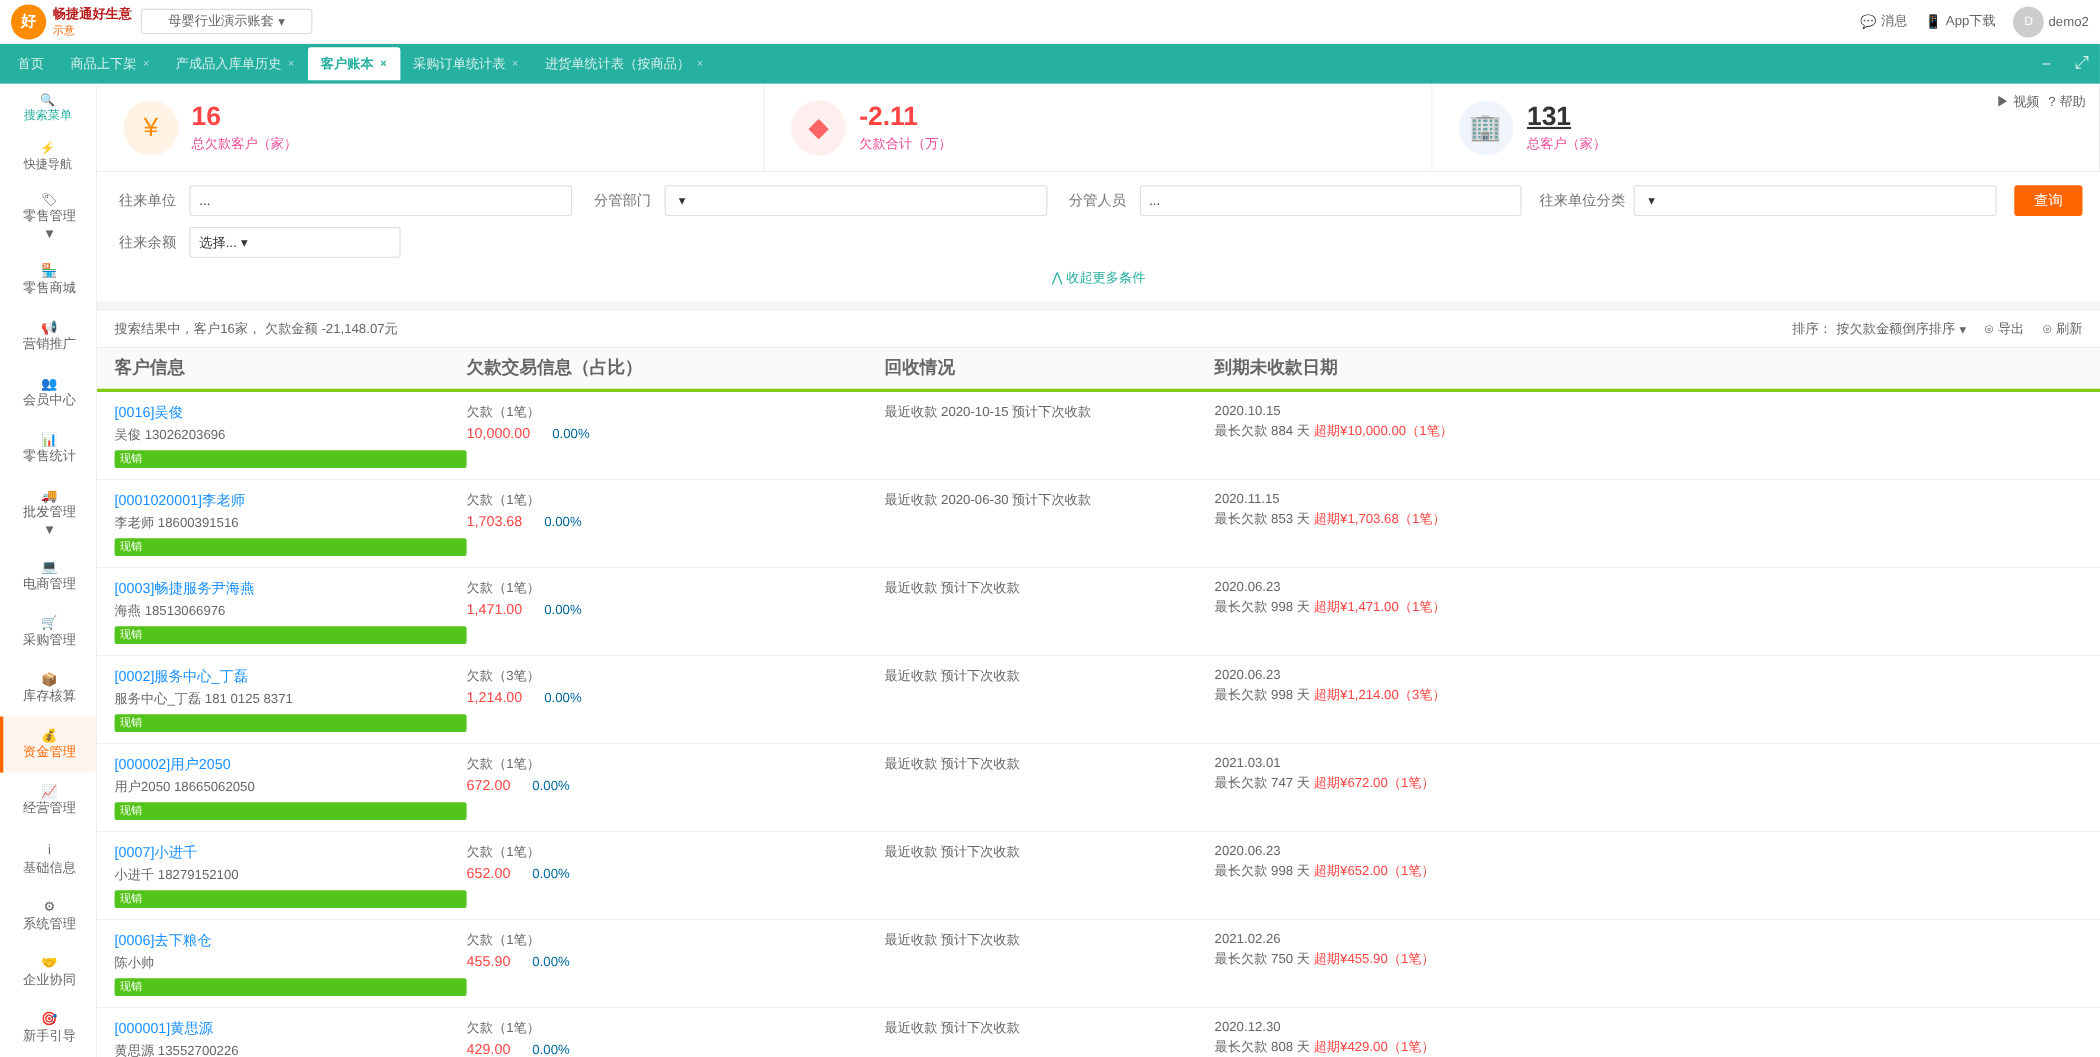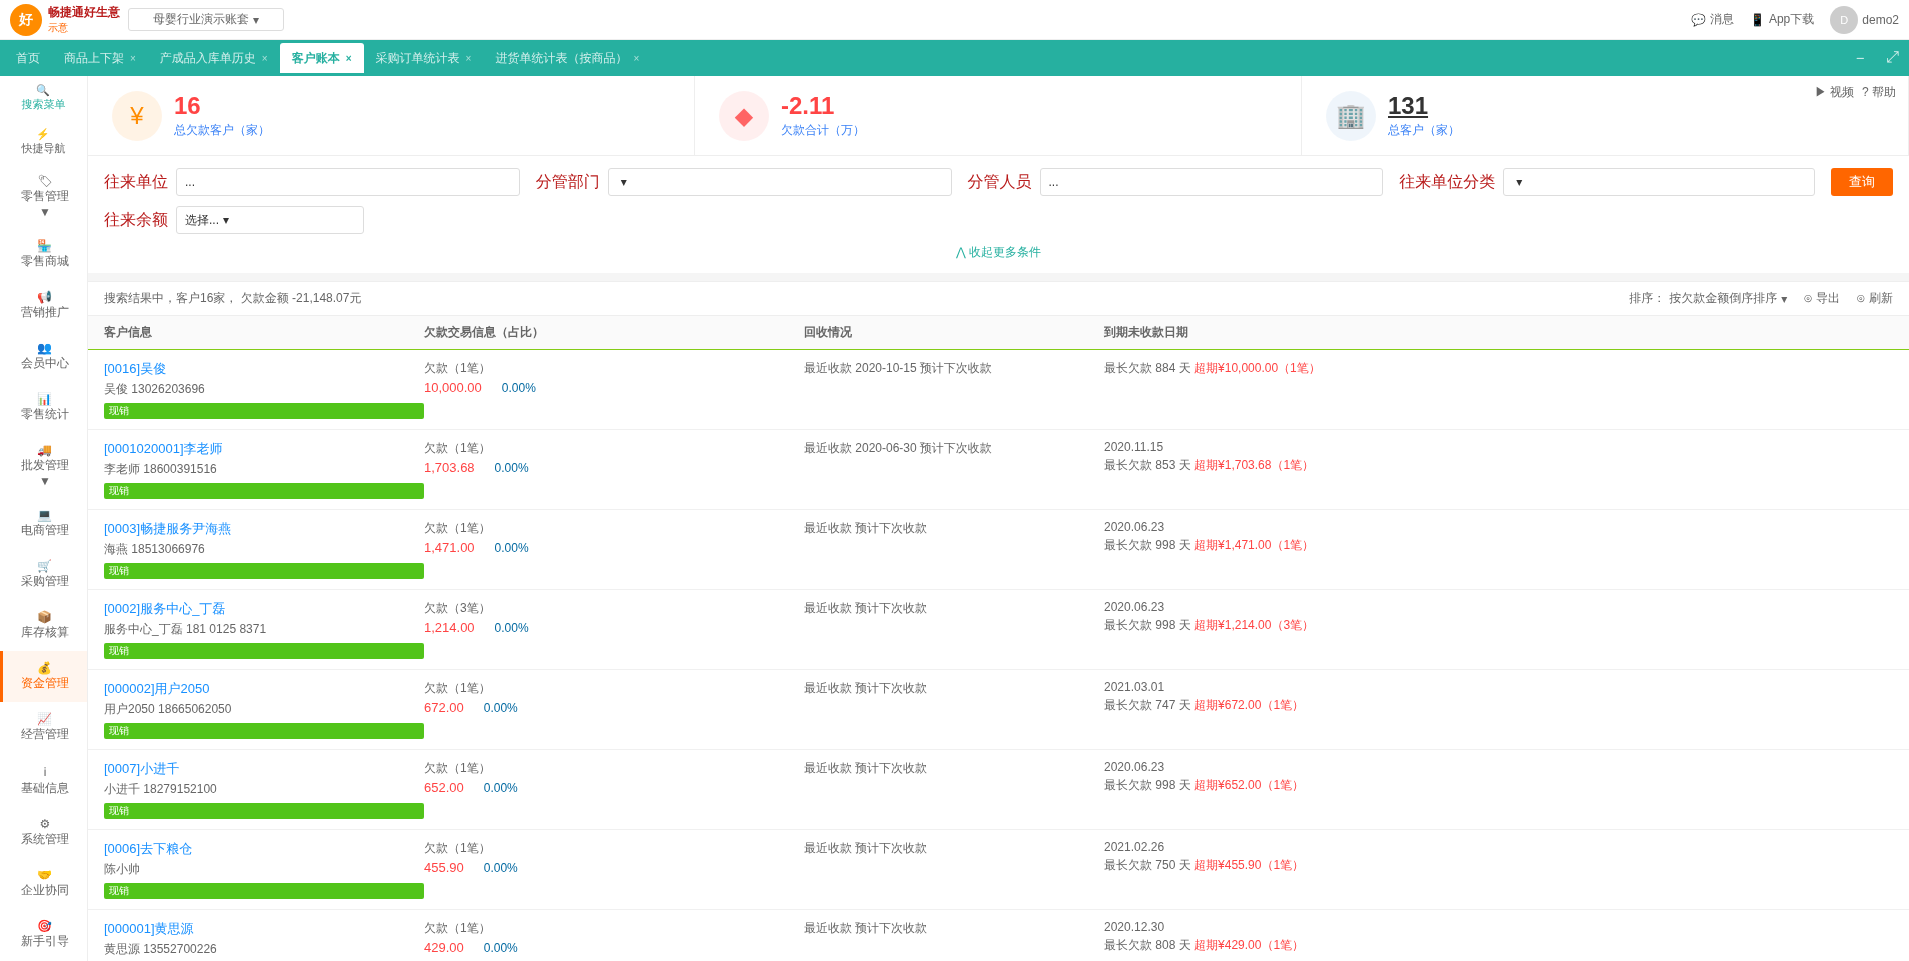--- a/index.html
+++ b/index.html
@@ -38,44 +38,44 @@
     
     .stats-bar { background: #fff; display: flex; height: 80px; border-bottom: 1px solid #eee; }
     .stat-item { flex: 1; display: flex; align-items: center; gap: 12px; padding: 0 24px; border-right: 1px solid #eee; position: relative; }
     .stat-icon-circle { width: 50px; height: 50px; border-radius: 50%; display: flex; align-items: center; justify-content: center; font-size: 24px; flex-shrink: 0; }
     .stat-icon-orange { background: rgba(255, 140, 0, 0.1); color: #ff8c00; }
     .stat-icon-pink { background: rgba(255, 100, 100, 0.1); color: #ff6464; }
     .stat-icon-blue { background: rgba(100, 160, 220, 0.1); color: #6aa0dc; }
     .stat-num { font-size: 24px; font-weight: bold; }
     .stat-num.red { color: #ff4444; }
     .stat-num.dark { color: #333; font-weight: bold; text-decoration: underline; }
-    .stat-label { font-size: 12px; color: #3b82f6; margin-top: 2px; }
+    .stat-label { font-size: 12px; color: #ec4899; margin-top: 2px; }
     .stat-text-area { display: flex; flex-direction: column; }
     .stat-top-right { position: absolute; top: 8px; right: 12px; display: flex; gap: 8px; align-items: center; font-size: 12px; color: #666; }
     
     
     .filter-area { background: #fff; padding: 12px 16px; margin-bottom: 8px; }
     .filter-row { display: flex; align-items: center; gap: 16px; margin-bottom: 10px; }
     .filter-item { display: flex; align-items: center; gap: 8px; flex: 1; }
-    .filter-label { font-size: 16px; color: #b91c1c; white-space: nowrap; min-width: 60px; text-align: left; }
+    .filter-label { font-size: 13px; color: #737373; white-space: nowrap; min-width: 60px; text-align: center; }
     .filter-input { flex: 1; border: 1px solid #ddd; border-radius: 3px; padding: 4px 8px; font-size: 12px; height: 28px; color: #333; display: flex; align-items: center; justify-content: space-between; cursor: pointer; }
     .filter-select { display: flex; align-items: center; border: 1px solid #ddd; border-radius: 3px; padding: 4px 8px; font-size: 12px; height: 28px; cursor: pointer; gap: 4px; background: #fff; }
     .search-btn { background: #ff6600; color: #fff; border: none; border-radius: 3px; padding: 5px 18px; font-size: 13px; cursor: pointer; height: 28px; white-space: nowrap; }
     .collapse-row { text-align: center; color: #26b0a0; font-size: 12px; cursor: pointer; margin-top: 4px; }
     
     
     .results-bar { background: #fff; padding: 8px 16px; display: flex; align-items: center; justify-content: space-between; border-top: 1px solid #eee; border-bottom: 1px solid #eee; font-size: 12px; }
     .results-text { color: #666; }
     .results-right { display: flex; align-items: center; gap: 16px; color: #666; }
     .results-right span { cursor: pointer; }
     .sort-area { display: flex; align-items: center; gap: 4px; }
     
     
     .table-wrapper { background: #fff; margin-top: 0; }
-    .table-header { display: grid; grid-template-columns: 320px 380px 300px 1fr; padding: 8px 16px; background: #fafafa; border-bottom: 1px solid #84cc16; font-size: 12px; color: #666; font-weight: bold; }
+    .table-header { display: grid; grid-template-columns: 320px 380px 300px 1fr; padding: 8px 16px; background: #fafafa; border-bottom: 3px solid #84cc16; font-size: 16px; color: #666; font-weight: bold; }
     .table-row { display: grid; grid-template-columns: 320px 380px 300px 1fr; padding: 10px 16px; border-bottom: 1px solid #f0f0f0; align-items: start; }
     
     .customer-info { display: flex; flex-direction: column; gap: 3px; }
     .customer-name { color: #1890ff; font-size: 13px; cursor: pointer; }
     .customer-sub { color: #666; font-size: 12px; }
     .tag-xian { display: inline-block; background: #52c41a; color: #fff; font-size: 10px; padding: 1px 5px; border-radius: 2px; margin-top: 2px; }
     
     .debt-info { display: flex; flex-direction: column; gap: 3px; }
     .debt-label { color: #666; font-size: 12px; }
     .debt-amount { color: #ff4444; font-size: 13px; cursor: pointer; }
@@ -364,20 +364,21 @@
         </div>
         <div class="recovery-info">
           <div class="recovery-row">
             <span>最近收款    2020-10-15</span>
           </div>
           <div class="recovery-row">
             <span>预计下次收款</span>
           </div>
         </div>
         <div class="due-info">
+          <span>2020.10.15</span>
           <span>最长欠款 884 天  <span class="overdue-link">超期¥10,000.00（1笔）</span></span>
         </div>
       </div>
 
       <div class="table-row">
         <div class="customer-info">
           <div class="customer-name">[0001020001]李老师</div>
           <div class="customer-sub">李老师  18600391516</div>
           <span class="tag-xian">现销</span>
         </div>

